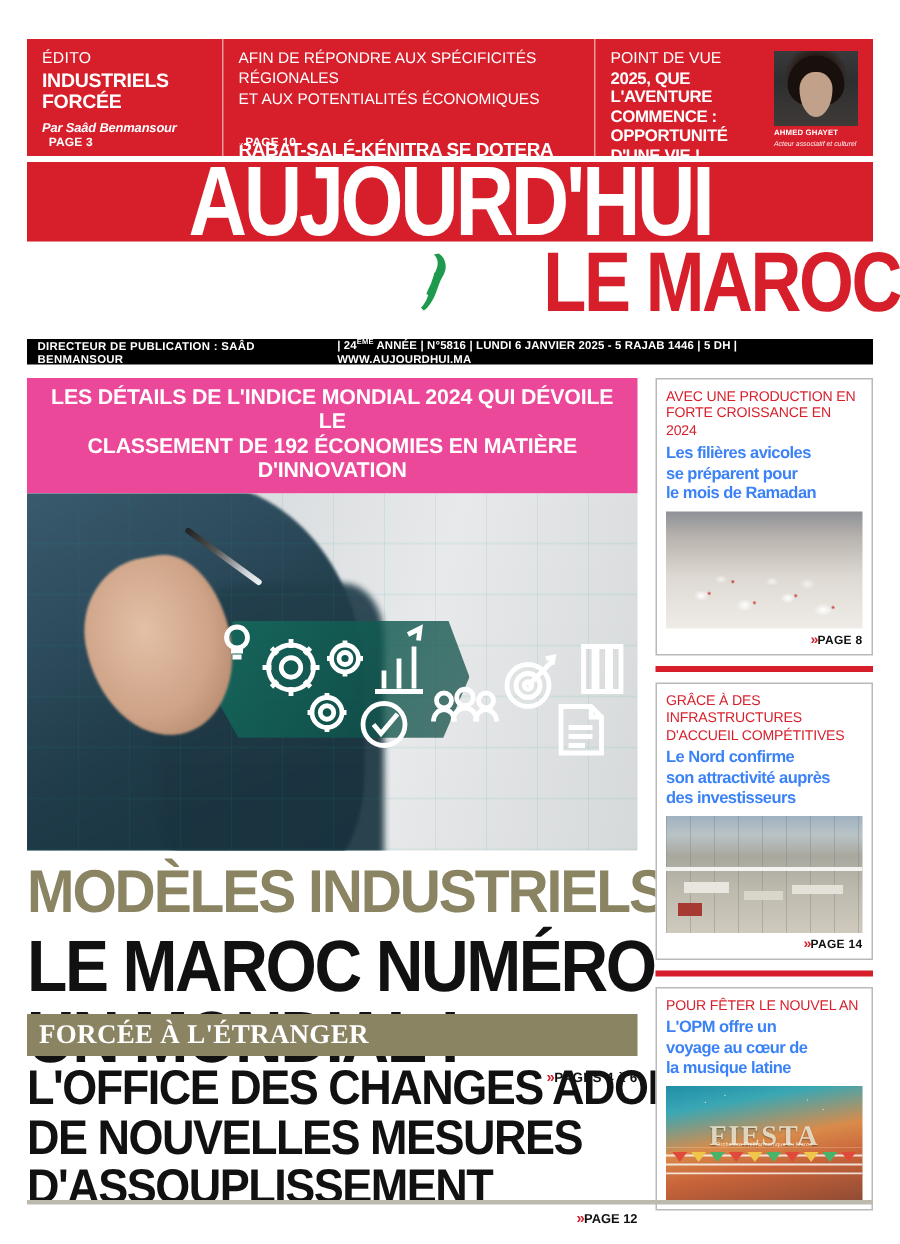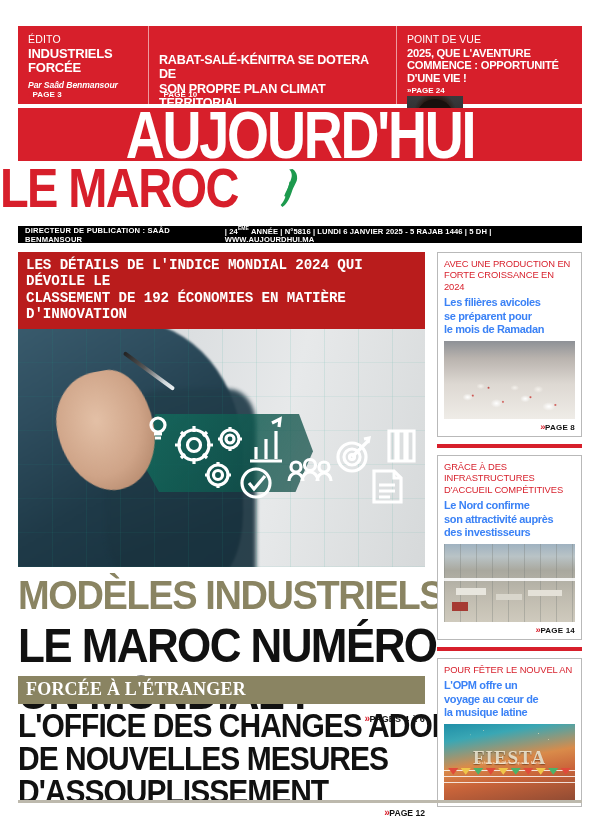--- a/index.html
+++ b/index.html
@@ -35,21 +35,21 @@
     box-sizing: border-box;
   }
   .teaser-col {
     box-sizing: border-box;
     padding: 7px 8px 4px 10px;
     position: relative;
     color: #ffffff;
   }
   .teaser-col.col1 { width: 130px; }
   .teaser-col.col2 { width: 248px; border-left: 1px solid rgba(255,255,255,0.55); }
-  .teaser-col.col3 { width: 186px; border-left: 1px solid rgba(255,255,255,0.55); display:flex;flex-direction:column; }
+  .teaser-col.col3 { width: 186px; border-left: 1px solid rgba(255,255,255,0.55); display:flex; }
 
   .teaser-kicker {
     font-size: 10.5px;
     letter-spacing: 0.2px;
     font-weight: 400;
     line-height: 1.25;
     margin-bottom: 1px;
   }
   .teaser-head {
     font-size: 13px;
@@ -150,21 +150,21 @@
     letter-spacing: -2.2px;
     line-height: 1;
     transform: scaleY(1.22);
     white-space: nowrap;
     font-family: "Liberation Sans", sans-serif;
   }
   .masthead-sub {
     height: 50px;
     display: flex;
     align-items: center;
-    justify-content: flex-start;
+    justify-content: flex-end;
     margin-top: 1px;
     position: relative;
   }
   .masthead-sub-text {
     color: #d71f2b;
     font-size: 47px;
     font-weight: bold;
     letter-spacing: -1.6px;
     line-height: 1;
     transform: scaleY(1.2);
@@ -206,25 +206,25 @@
     font-size: 7.6px;
     font-weight: bold;
     letter-spacing: 0.1px;
   }
   .infobar-right sup { font-size: 5px; }
 
   
   .lead { position: absolute; left: 18px; top: 252px; width: 407px; }
 
   .lead-banner {
-    background: #b91c1c;
+    background: #ec4899;
     color: #ffffff;
     padding: 5px 8px 6px 8px;
-    text-align: left;
-    font-family: Liberation Mono, monospace;
+    text-align: center;
+    font-family: Liberation Sans, sans-serif;
     font-weight: bold;
     font-size: 14.2px;
     line-height: 1.16;
     letter-spacing: -0.1px;
     box-sizing: border-box;
   }
 
   .lead-photo {
     width: 407px;
     height: 238px;
@@ -537,20 +537,24 @@
       <div class="teaser-kicker">ÉDITO</div>
       <div class="teaser-head">
         <div>INDUSTRIELS</div>
         <div>FORCÉE</div>
       </div>
       <div class="teaser-byline">Par Saâd Benmansour</div>
       <div class="pageref"><span class="chev">»</span><span>PAGE 3</span></div>
     </div>
 
     <div class="teaser-col col2">
+      <div class="teaser-lines">
+        <div>AFIN DE RÉPONDRE AUX SPÉCIFICITÉS RÉGIONALES</div>
+        <div>ET AUX POTENTIALITÉS ÉCONOMIQUES</div>
+      </div>
       <div class="teaser-bold2">
         <div>RABAT-SALÉ-KÉNITRA SE DOTERA DE</div>
         <div>SON PROPRE PLAN CLIMAT TERRITORIAL</div>
       </div>
       <div class="pageref"><span class="chev">»</span><span>PAGE 10</span></div>
     </div>
 
     <div class="teaser-col col3">
       <div class="col3-text">
         <div class="col3-kicker">POINT DE VUE</div>

